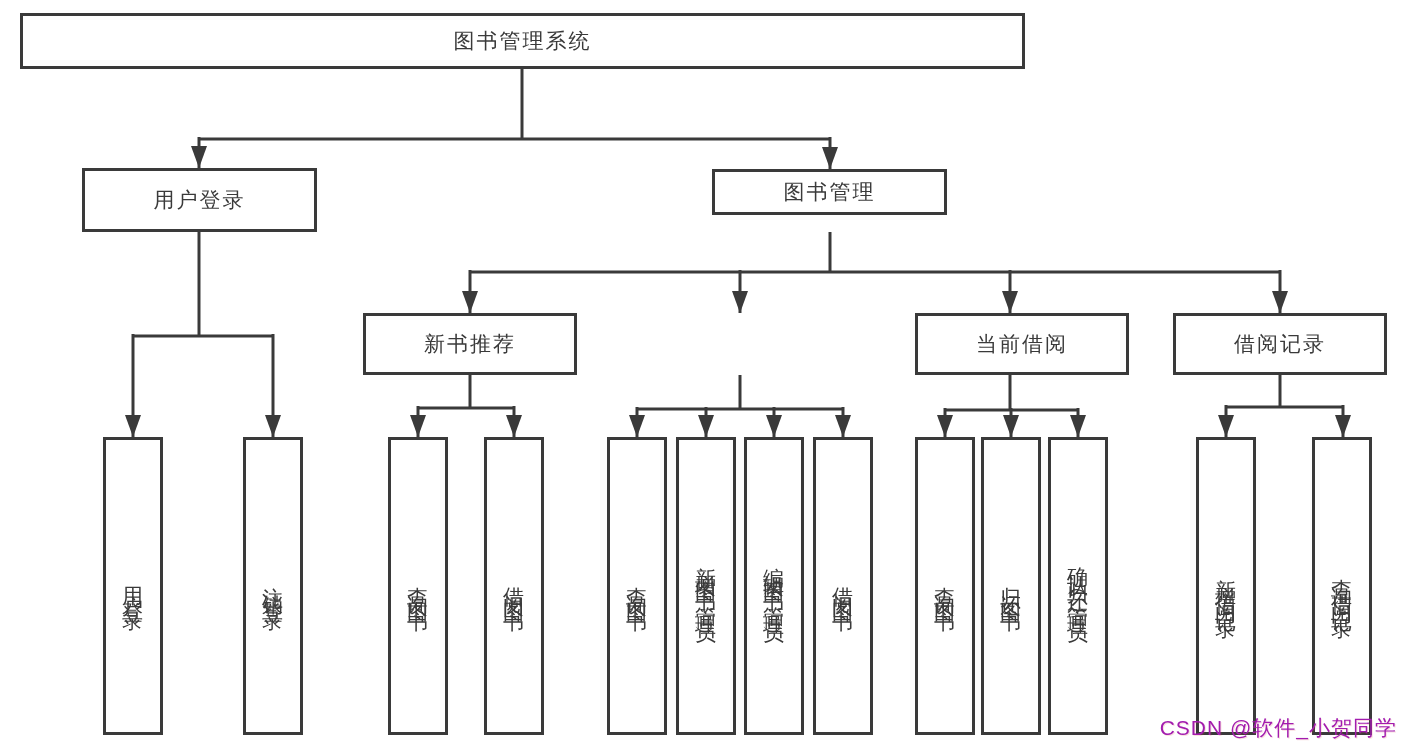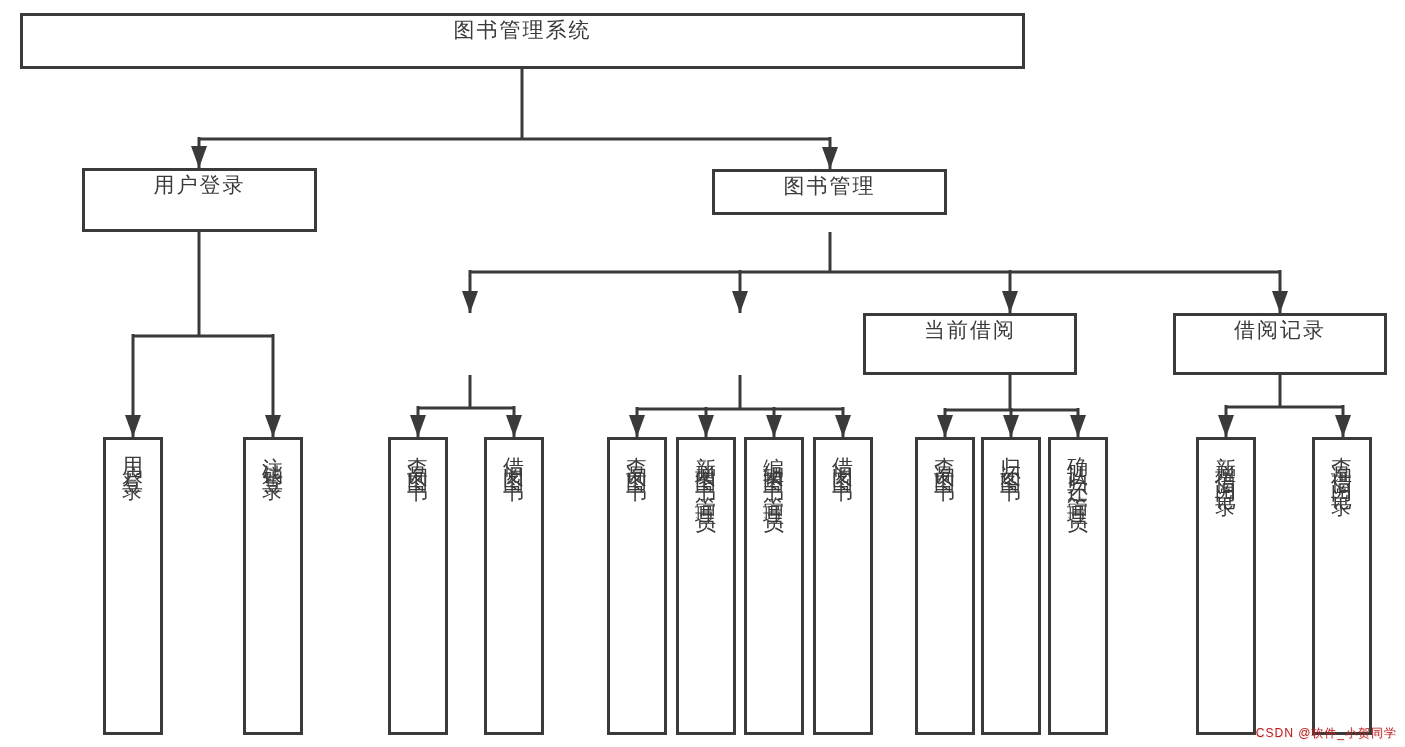--- a/index.html
+++ b/index.html
@@ -20,20 +20,21 @@
     left: 0; top: 0;
     width: 1405px;
     height: 747px;
   }
   .node {
     position: absolute;
     box-sizing: border-box;
     border: 3px solid #3a3a3a;
     background: #ffffff;
     display: flex;
+    align-items: center;
     justify-content: center;
     color: #3a3a3a;
   }
   .hbox .label {
     font-size: 21px;
     letter-spacing: 2px;
     white-space: nowrap;
   }
   .leaf .label {
     writing-mode: vertical-rl;
@@ -44,43 +45,43 @@
   }
   
   #n-root   { left: 20px;  top: 13px;  width: 1005px; height: 56px; }
   
   #n-login  { left: 82px;  top: 168px; width: 235px;  height: 64px; }
   #n-mgmt   { left: 712px; top: 169px; width: 235px;  height: 46px; }
   
   .mid      { top: 313px; width: 214px; height: 62px; }
   #n-newrec { left: 363px; }
   #n-borrow { left: 633px; }
-  #n-cur    { left: 863px; }
+  #n-cur    { left: 915px; }
   #n-rec    { left: 1173px; }
   
   .leaf     { top: 437px; width: 60px; height: 298px; }
   #l-ulogin  { left: 103px; }
   #l-ulogout { left: 243px; }
   #l-nq      { left: 388px; }
   #l-nb      { left: 484px; }
   #l-bq      { left: 607px; }
   #l-badd    { left: 676px; }
   #l-bedit   { left: 744px; }
   #l-bborrow { left: 813px; }
   #l-cq      { left: 915px; }
   #l-cret    { left: 981px; }
   #l-cconf   { left: 1048px; }
   #l-radd    { left: 1196px; }
   #l-rq      { left: 1312px; }
   #watermark {
     position: absolute;
     right: 8px;
     bottom: 5px;
-    font-size: 12px;
-    color: #b91c1c;
+    font-size: 21px;
+    color: #a21caf;
     letter-spacing: 1px;
     text-shadow: 1px 1px 0 rgba(220,80,80,0.18);
     z-index: 5;
     white-space: nowrap;
   }
 </style>
 </head>
 <body>
 
 <div id="stage">
@@ -139,20 +140,23 @@
     <span class="label">图书管理系统</span>
   </div>
 
   <div class="node hbox" id="n-login">
     <span class="label">用户登录</span>
   </div>
   <div class="node hbox" id="n-mgmt">
     <span class="label">图书管理</span>
   </div>
 
+  <div class="node hbox mid" id="n-newrec">
+    <span class="label">新书推荐</span>
+  </div>
   <div class="node hbox mid" id="n-cur">
     <span class="label">当前借阅</span>
   </div>
   <div class="node hbox mid" id="n-rec">
     <span class="label">借阅记录</span>
   </div>
 
   <div class="node leaf" id="l-ulogin">
     <span class="label">用户登录</span>
   </div>

